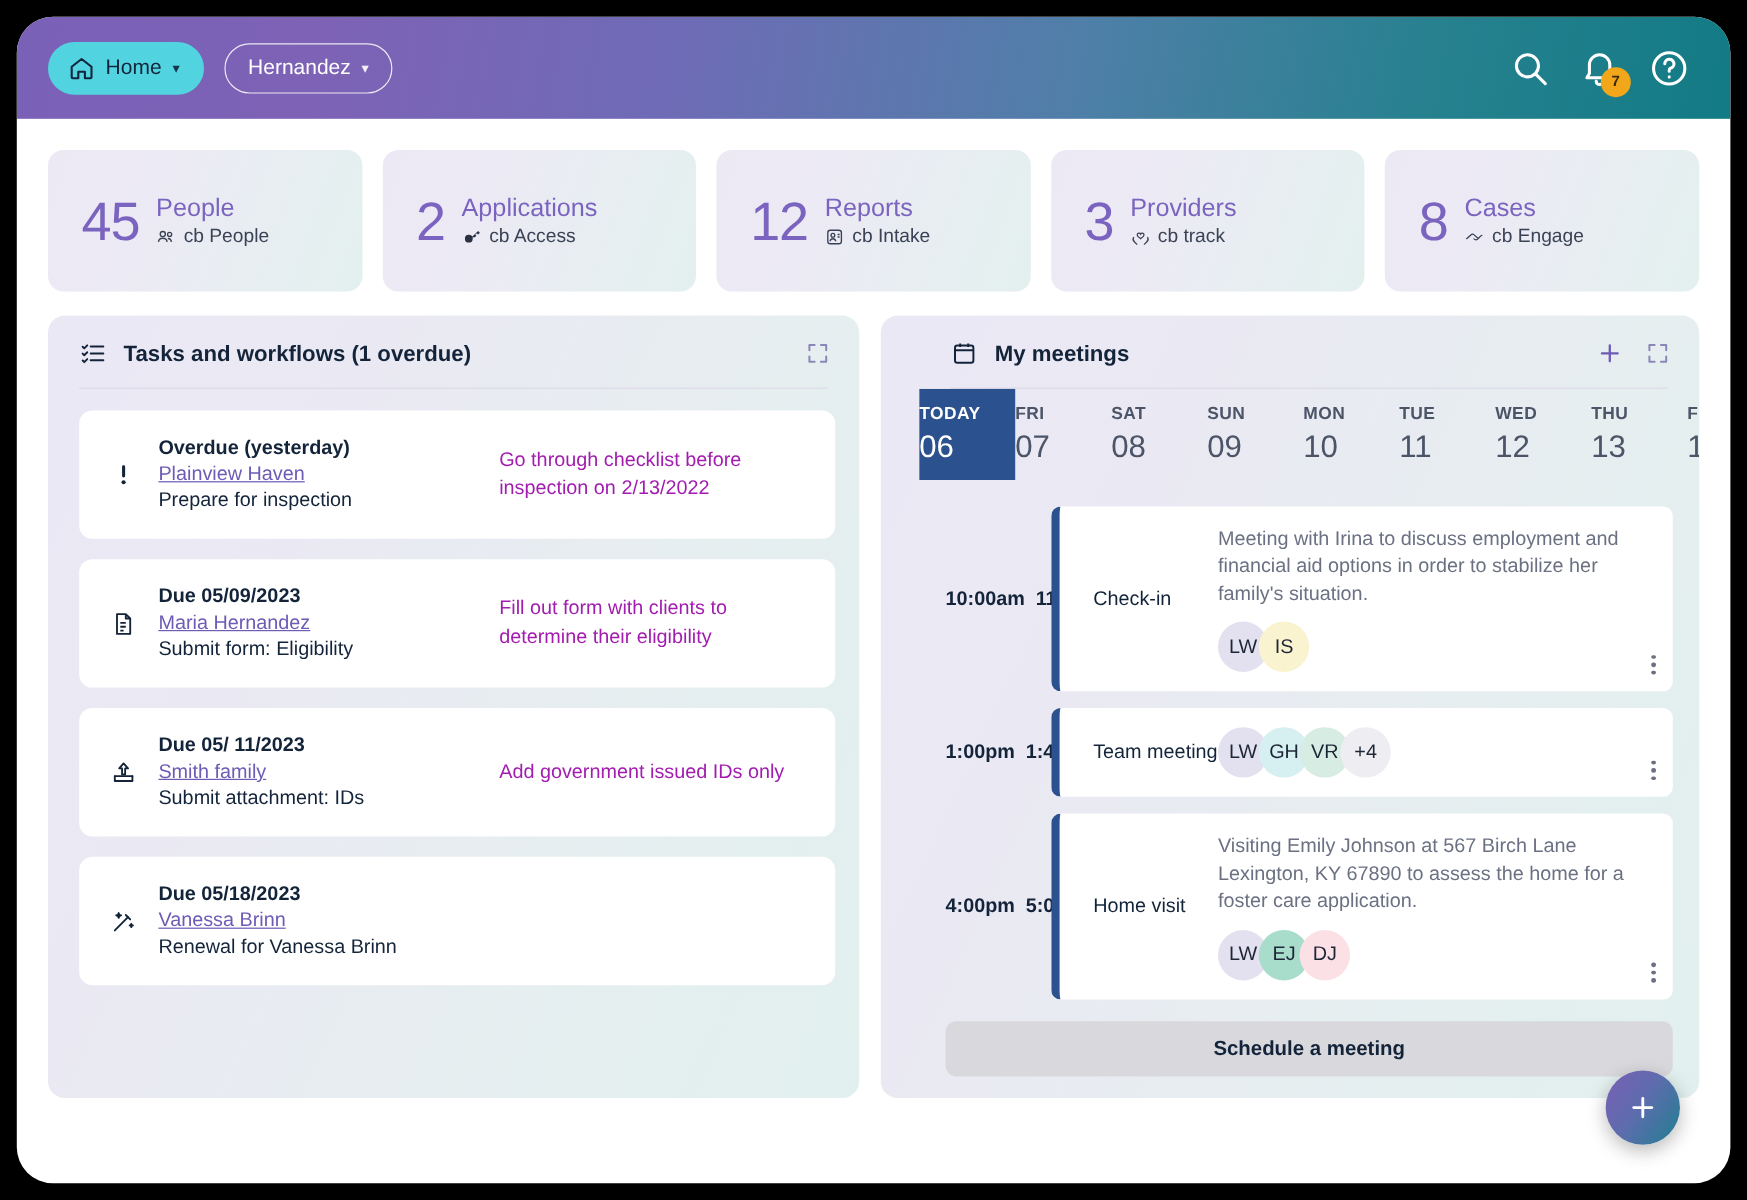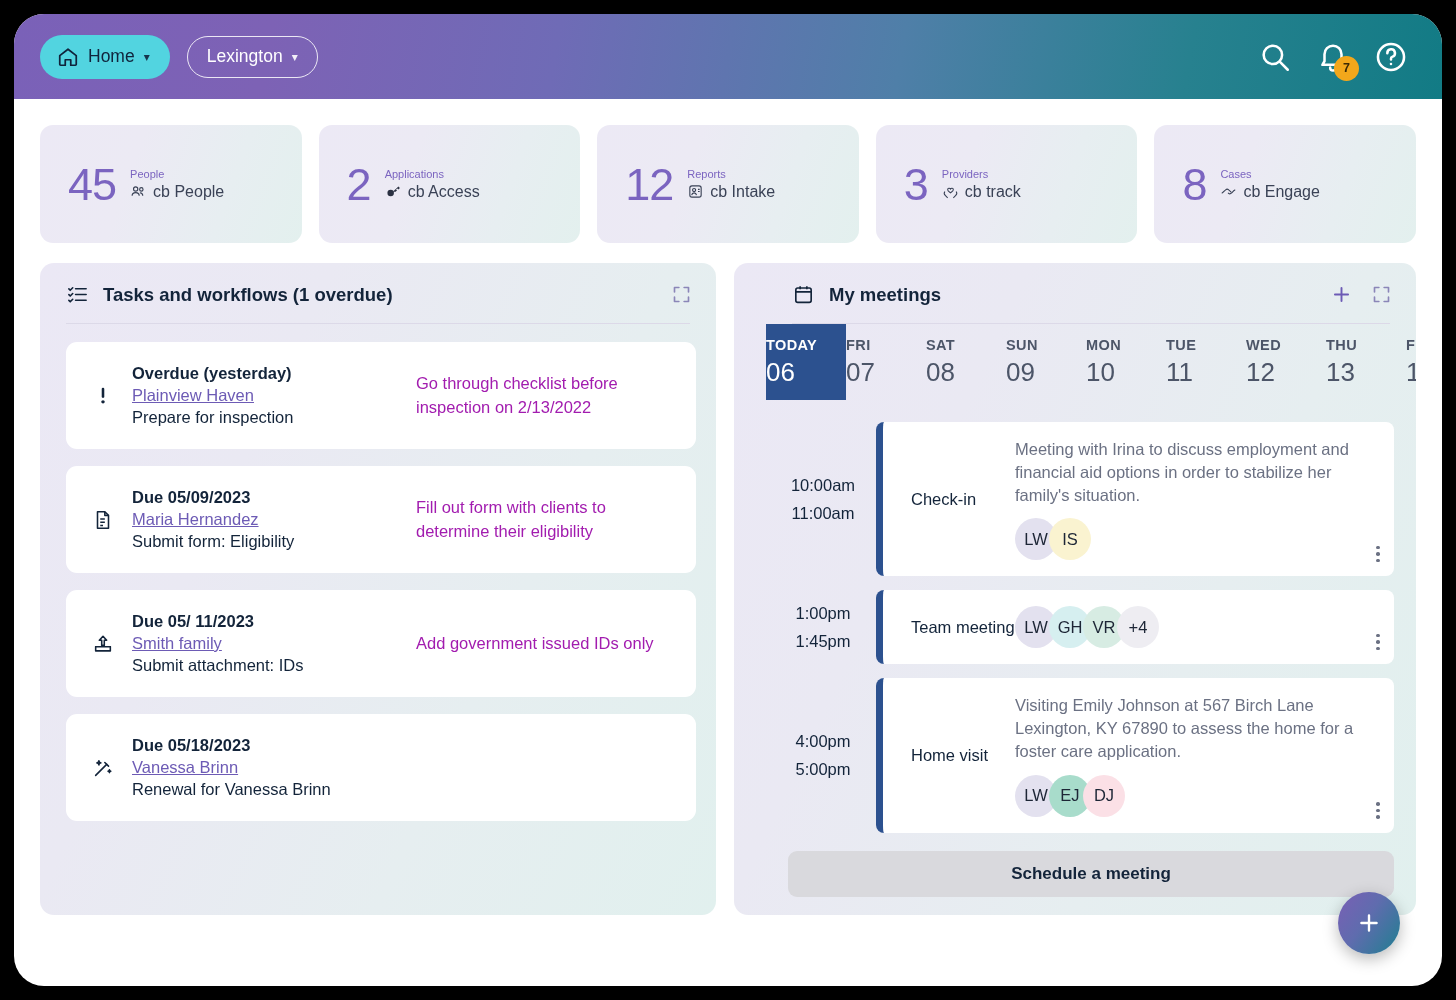--- a/index.html
+++ b/index.html
@@ -64,21 +64,21 @@
     flex: 1; height: 118px;
     border-radius: 13px;
     background: linear-gradient(110deg, #ece9f5 0%, #eceaf4 35%, #e7eef1 70%, #e3f0ee 100%);
     display: flex; align-items: center;
     padding: 0 20px 0 28px;
     gap: 14px;
     cursor: pointer;
   }
   .stat-num { font-size: 45px; color: #7b64c0; font-weight: 300; line-height: 1; letter-spacing: -1px; }
   .stat-txt { display: flex; flex-direction: column; gap: 3px; }
-  .stat-label { font-size: 11px; color: #7b64c0; }
+  .stat-label { font-size: 21px; color: #7b64c0; }
   .stat-sub { font-size: 16px; color: #3a4256; display: flex; align-items: center; gap: 6px; }
   .stat-sub svg { width: 17px; height: 17px; flex: none; }
 
   .panels { display: flex; gap: 18px; margin-top: 20px; }
   .panel {
     border-radius: 14px;
     background: linear-gradient(115deg, #ebe8f5 0%, #eae9f3 30%, #e6eef0 65%, #e1f0ee 100%);
     overflow: hidden;
   }
   .panel-left { width: 676px; padding-bottom: 16px; }
@@ -125,22 +125,22 @@
   }
   .day .dow { font-size: 14.5px; font-weight: bold; color: #4c5568; letter-spacing: .4px; }
   .day .dnum { font-size: 26px; color: #4c5568; font-weight: 300; }
   .day.today { background: #2c518f; }
   .day.today .dow, .day.today .dnum { color: #ffffff; }
 
   .meetings { padding: 22px 22px 0 22px; display: flex; flex-direction: column; gap: 14px; }
   .meet { display: flex; align-items: center; }
   .times {
     width: 88px; flex: none; text-align: center; padding-right: 18px;
-    display: flex; flex-direction: column; gap: 9px;
-    font-size: 16.5px; font-weight: normal; color: #13243a;
+    display: flex; flex-direction: row; gap: 9px;
+    font-size: 16.5px; font-weight: bold; color: #13243a;
   }
   .meet-card {
     flex: 1; background: #fff; border-radius: 8px;
     border-left: 7px solid #2c518f;
     display: flex; align-items: center;
     padding: 16px 16px 16px 0;
     position: relative;
     min-height: 66px;
   }
   .meet-type { width: 132px; flex: none; padding-left: 28px; font-size: 16.5px; color: #13243a; }
@@ -187,21 +187,21 @@
 
   <div class="appbar">
     <div class="pill-home">
       <svg viewBox="0 0 24 24" fill="none" stroke="#10243c" stroke-width="1.9" stroke-linecap="round" stroke-linejoin="round" style="width:22px;height:22px">
         <path d="M3 10.5 12 3.5l9 7V20a1 1 0 0 1-1 1h-5v-6H9v6H4a1 1 0 0 1-1-1z"></path>
       </svg>
       <span>Home</span>
       <span class="chev">▾</span>
     </div>
     <div class="pill-dash">
-      <span>Lexington</span>
+      <span>Hernandez</span>
       <span class="chev">▾</span>
     </div>
     <div class="spacer"></div>
 
     <div class="hicon">
       <svg viewBox="0 0 24 24" fill="none" stroke="#fff" stroke-width="1.8" stroke-linecap="round">
         <circle cx="10.5" cy="10.5" r="6.5"></circle>
           <path d="M15.5 15.5 21 21"></path>
       </svg>
     </div>

